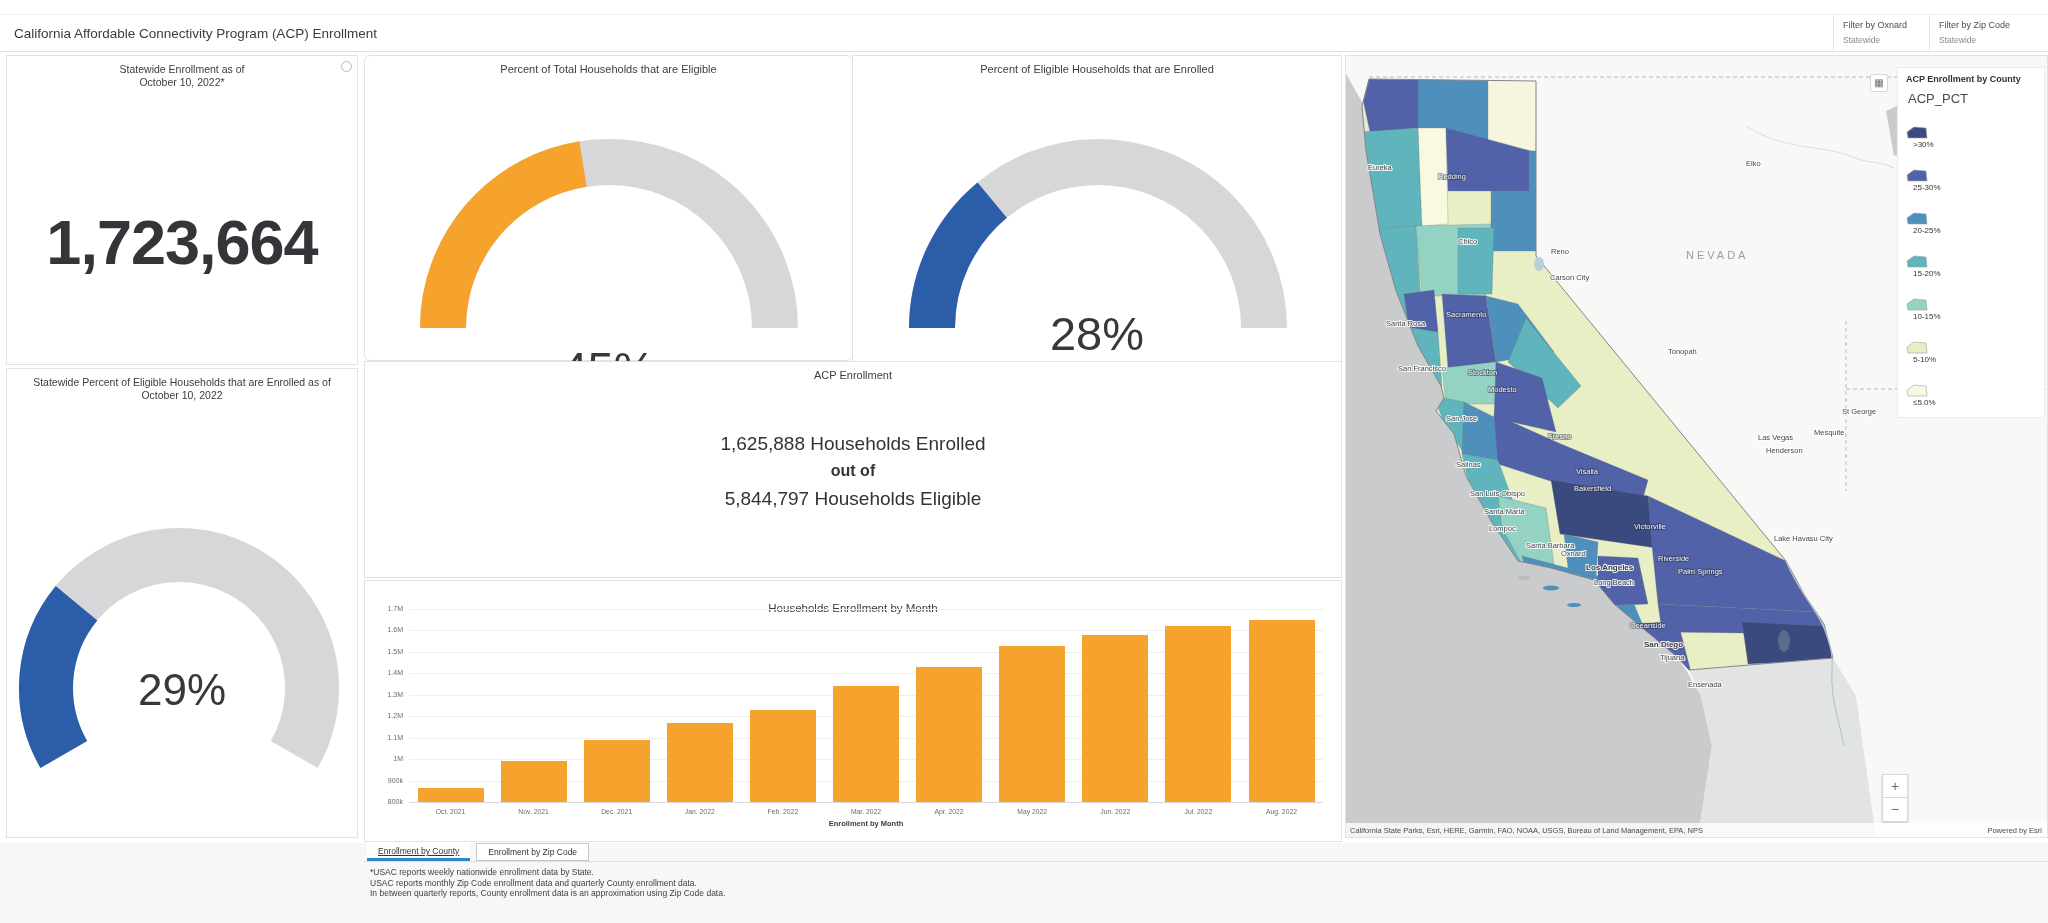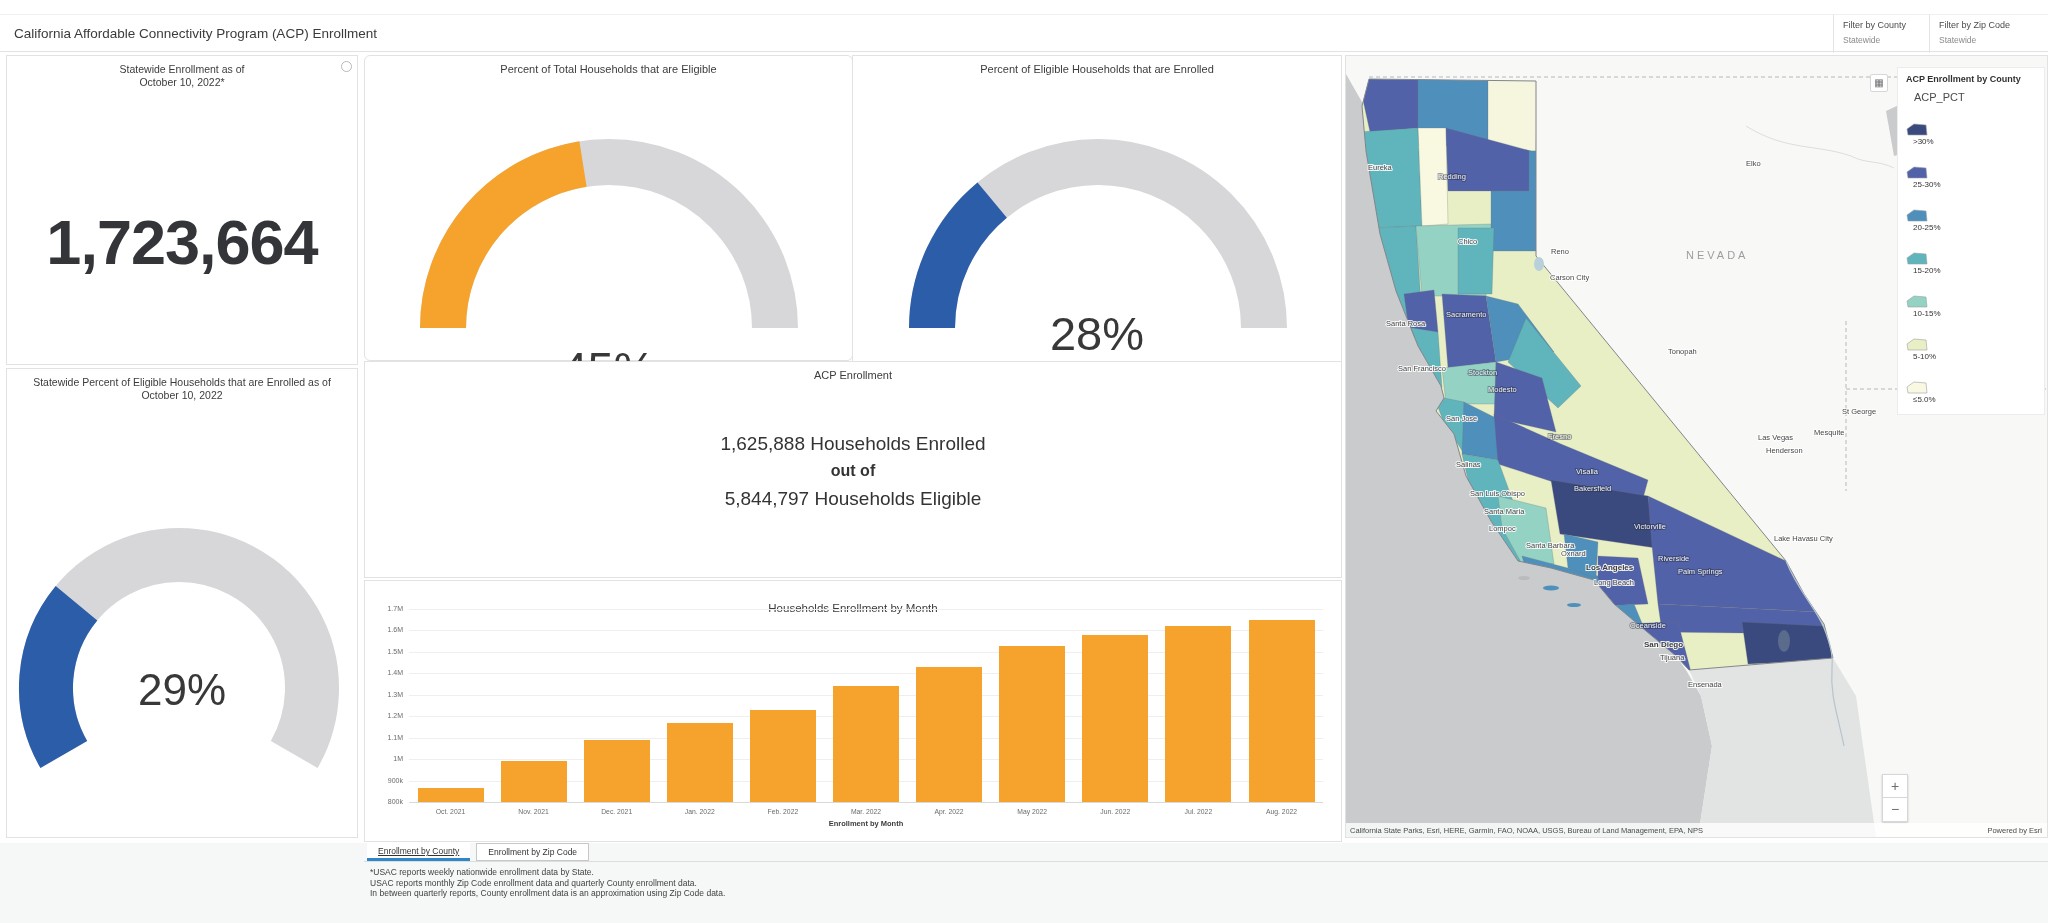--- a/index.html
+++ b/index.html
@@ -26,21 +26,21 @@
   #chart-title{position:absolute;left:0;right:0;top:5px;text-align:center;font-size:11.5px;color:#3c3c3c;margin-top:16px;}
   #strip{position:absolute;left:0;top:843px;width:2048px;height:80px;background:#f6f7f7;}
   #tabs{position:absolute;left:367px;top:843px;display:flex;}
   .tab{height:18px;padding:3px 11px 0 11px;box-sizing:border-box;font-size:8.5px;color:#333;background:#fff;}
   .tab.active{border-bottom:3px solid #3087C8;text-decoration:underline;}
   .tab.plain{border:1px solid #c6c8c9;margin-left:6px;}
   #tabs-divider{position:absolute;left:364px;top:861px;right:0;height:1px;background:#dcdede;}
   #footnotes{position:absolute;left:370px;top:867px;font-size:8.5px;color:#3f3f3f;line-height:10.5px;}
   #legend-card{position:absolute;left:551px;top:11px;width:148px;background:#fff;border:1px solid #ececec;padding:6px 8px 10px 8px;box-sizing:border-box;}
   #legend-title{font-size:9px;font-weight:700;color:#303030;}
-  #legend-field{font-size:11px;color:#4a4a4a;margin:7px 0 4px 8px;}
+  #legend-field{font-size:13px;color:#4a4a4a;margin:7px 0 4px 2px;}
   .lrow{display:flex;align-items:flex-start;margin-top:20px;flex-direction:column;}
   .lrow span{font-size:8px;color:#333;margin-left:7px;}
   #zoomctl{position:absolute;left:536px;top:718px;width:26px;box-shadow:0 1px 2px rgba(0,0,0,.2);}
   .zbtn{width:26px;height:24px;background:#fff;border:1px solid #d7d7d9;box-sizing:border-box;text-align:center;font-size:14px;color:#6e6e6e;line-height:22px;}
   .zbtn+.zbtn{border-top:none;}
   #gridbtn{position:absolute;left:524px;top:18px;width:18px;height:18px;background:#fff;border:1px solid #d7d7d9;border-radius:2px;box-sizing:border-box;text-align:center;font-size:10px;line-height:16px;color:#6e6e6e;}
   #attrib{position:absolute;left:0;right:0;top:767px;height:14px;background:rgba(255,255,255,.78);}
   #attrib-text{position:absolute;left:4px;top:3px;font-size:7.5px;color:#4a4a4a;}
   #powered{position:absolute;right:5px;top:3px;font-size:7.5px;color:#4a4a4a;}
   .ml{font-size:7.5px;fill:#474747;paint-order:stroke;stroke:rgba(255,255,255,.85);stroke-width:2px;}
@@ -49,21 +49,21 @@
   .nv{font-size:11px;fill:#9b9ea0;letter-spacing:3px;}
 </style>
 </head>
 <body>
 
 <div id="stage">
 
   <div id="hdr">
     <div id="hdr-title">California Affordable Connectivity Program (ACP) Enrollment</div>
     <div class="filter" style="left:1833px;width:95px;">
-      <div class="flabel">Filter by County</div>
+      <div class="flabel">Filter by Oxnard</div>
       <div class="fvalue">Statewide</div>
     </div>
     <div class="filter" style="left:1929px;width:119px;">
       <div class="flabel">Filter by Zip Code</div>
       <div class="fvalue">Statewide</div>
     </div>
   </div>
 
   <div class="panel" style="left:6px;top:55px;width:352px;height:310px;">
     <div class="ptitle" style="font-size:10.5px;">

